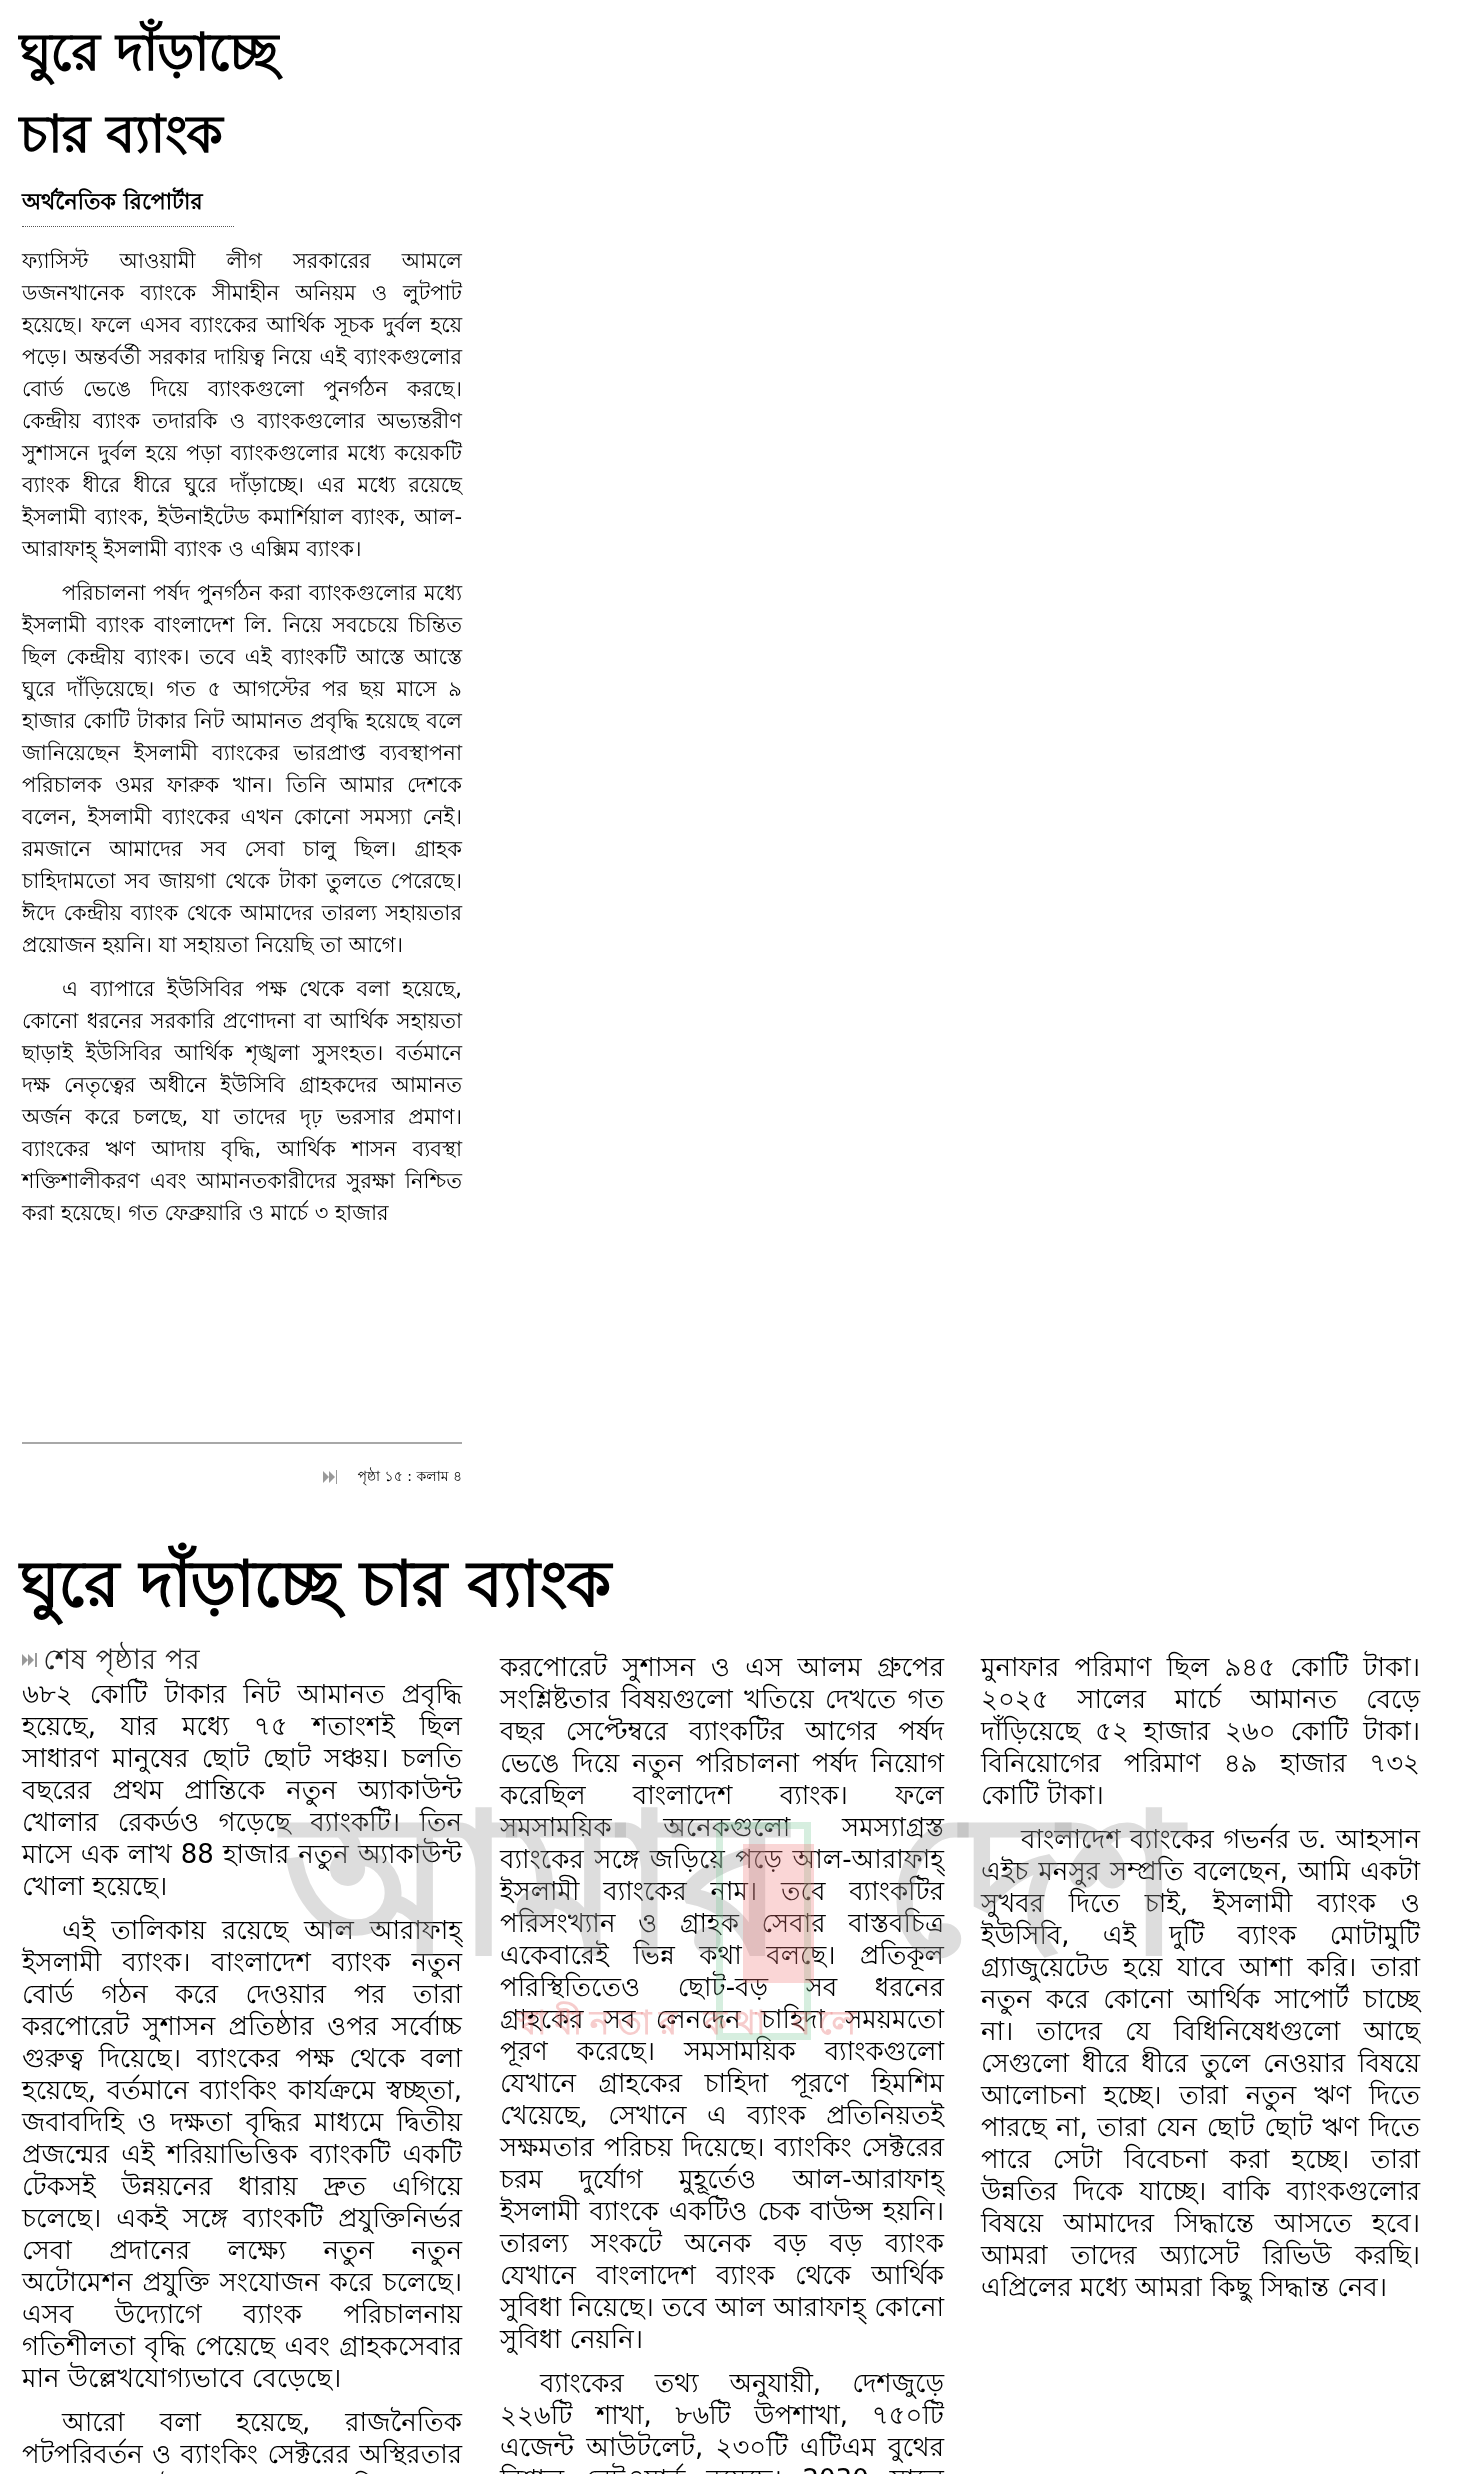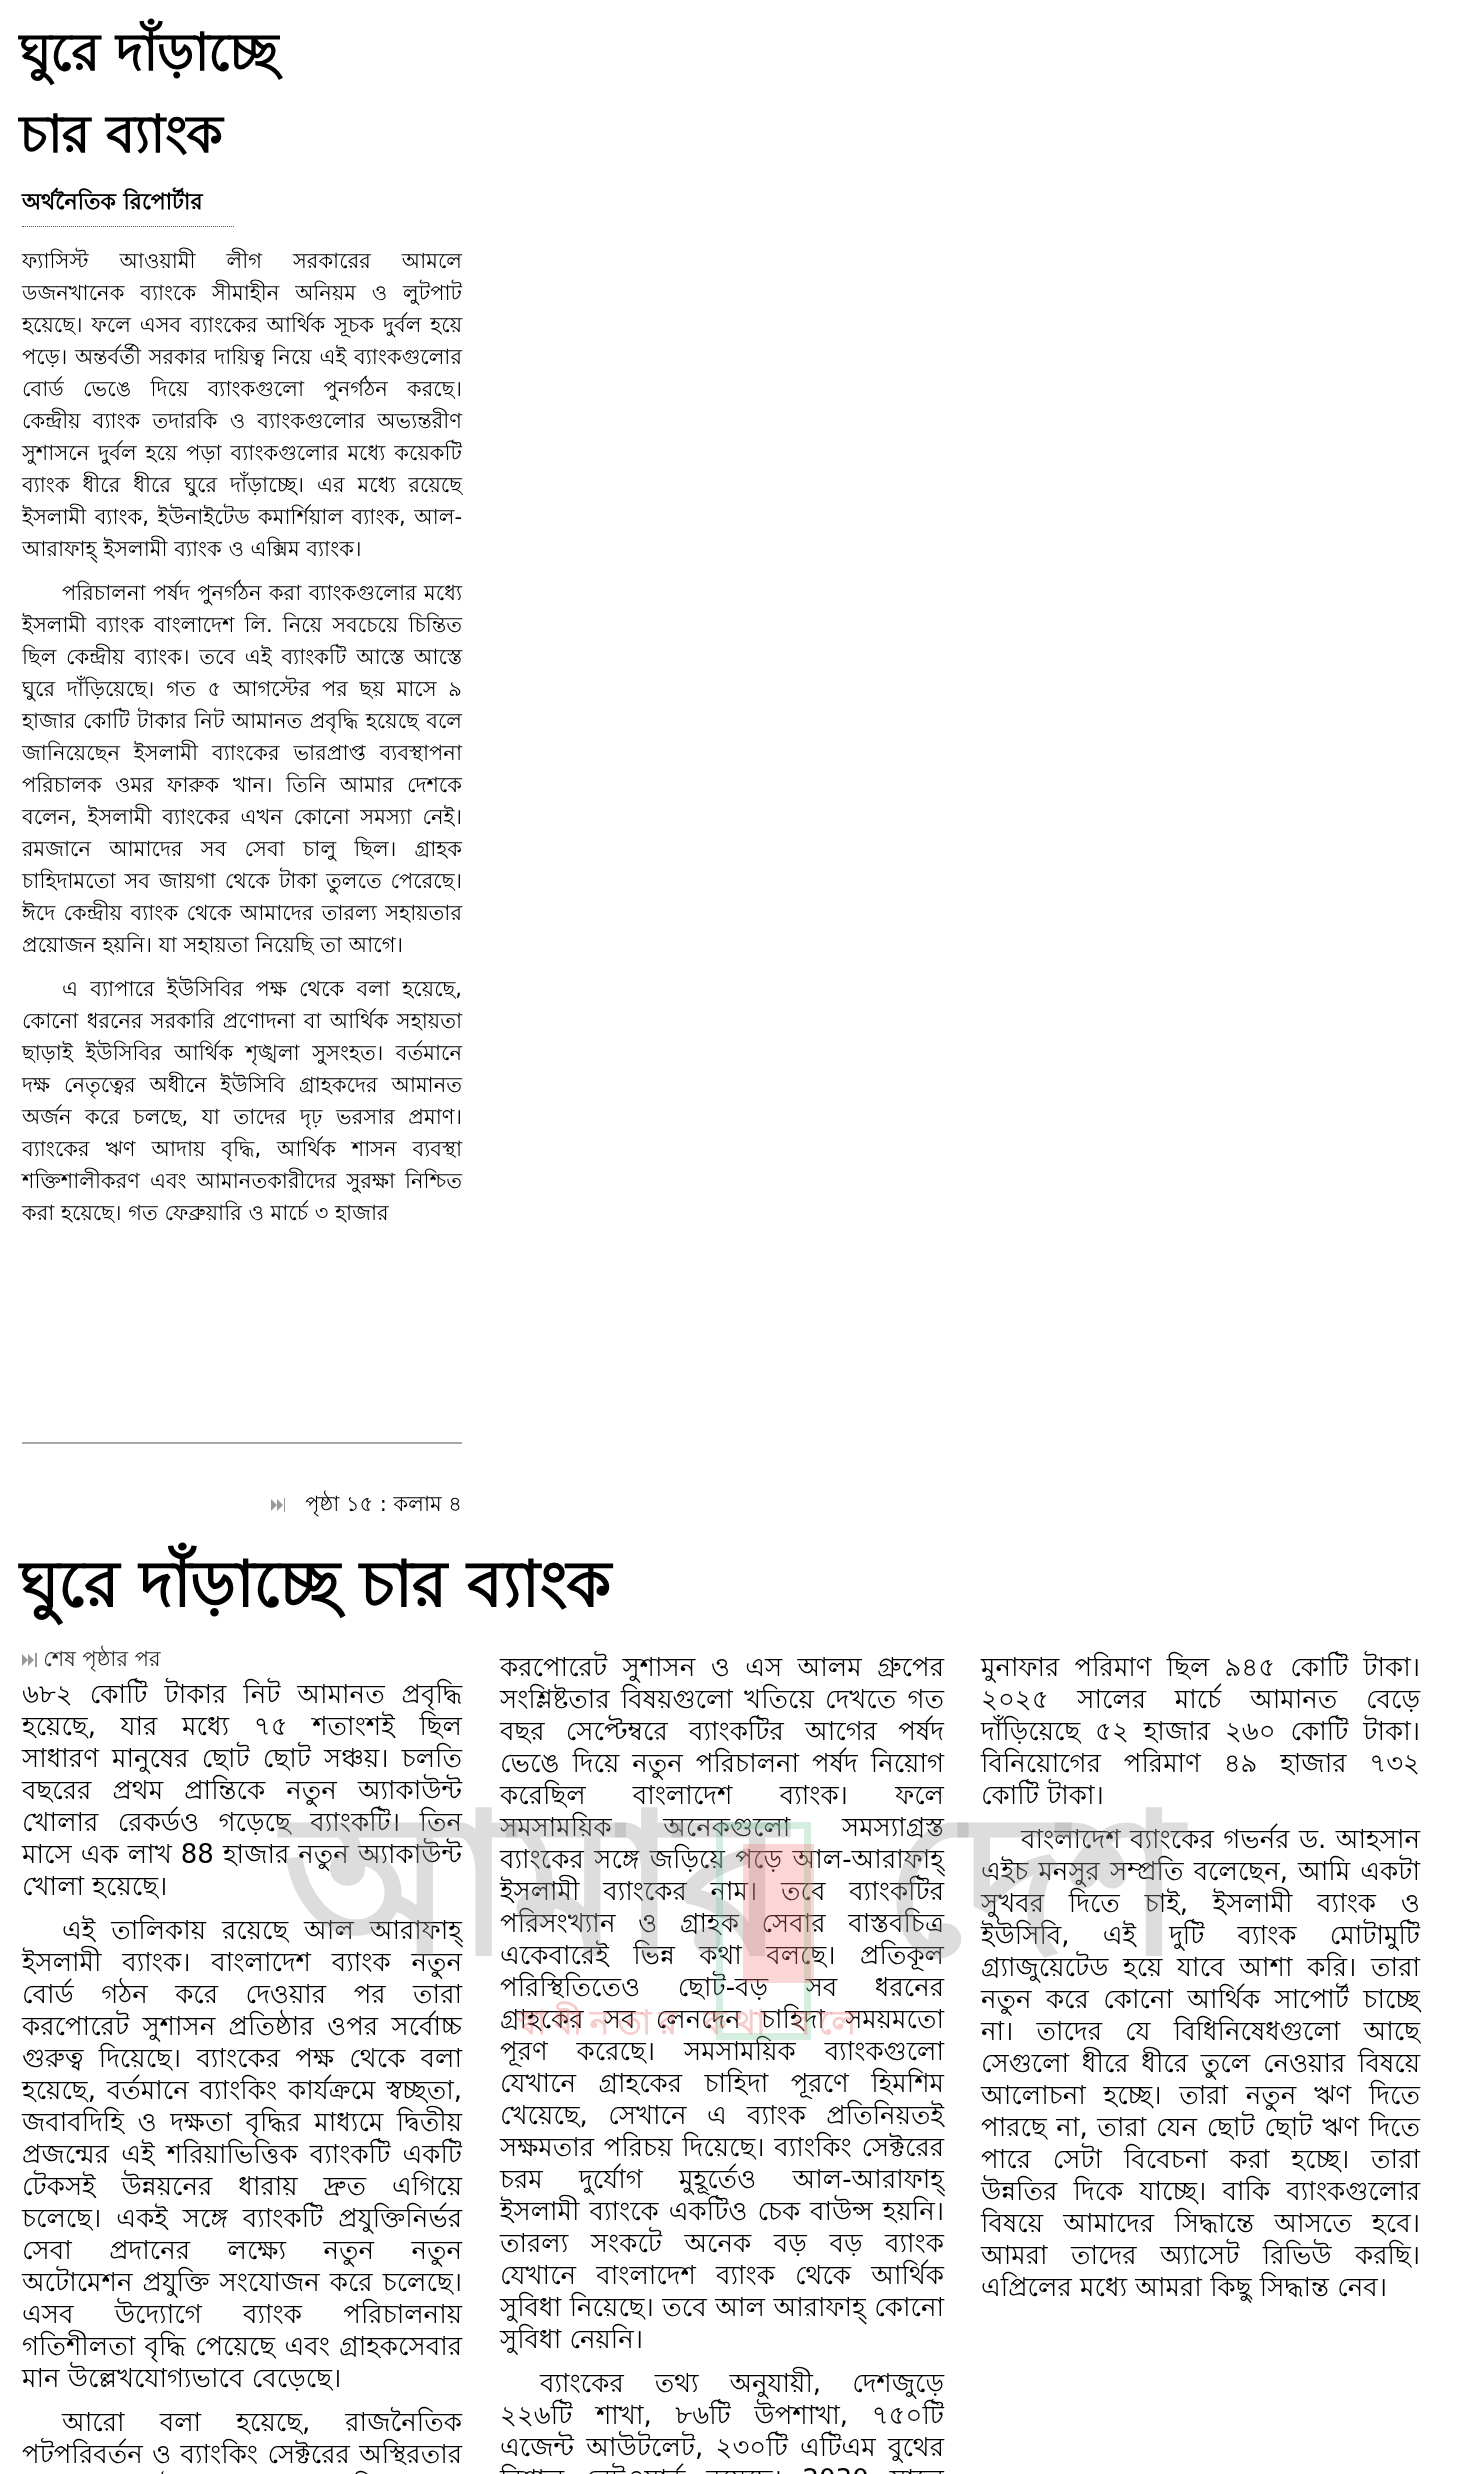--- a/index.html
+++ b/index.html
@@ -24,38 +24,38 @@
     }
     .col1 {
       left: 22px; top: 245px; width: 440px;
       font-size: 21px; line-height: 32px; text-align: justify; text-align-last: left;
     }
     .col1 p, .cont p { margin: 0; }
     .col1 p.indent, .cont p.indent { text-indent: 40px; margin-top: 12px; }
     .rule1 { left: 22px; top: 1442px; width: 440px; height: 2.2px; background: #a8a8a8; }
     .jump {
       left: 245px; top: 1460px; width: 217px; text-align: right;
-      font-size: 21px; line-height: 33px;
-      display: flex; justify-content: flex-end; align-items: center; gap: 20px; margin-top: 28px;
+      font-size: 14px; line-height: 33px;
+      display: flex; justify-content: flex-end; align-items: center; gap: 20px;
     }
     .arrows { display: inline-flex; align-items: center; gap: 0; }
     .tri {
       width: 0; height: 0;
       border-top: 6.5px solid transparent; border-bottom: 6.5px solid transparent;
       border-left: 6.5px solid #9a9a9a;
     }
     .bar { width: 1.6px; height: 14px; background: #9a9a9a; margin-left: 1.1px; }
 
     
     .hl2 {
       left: 20px; top: 1546px; font-weight: bold; font-size: 64px; line-height: 76px;
       letter-spacing: -1.1px; white-space: nowrap;
     }
     .cont-head {
-      left: 22px; top: 1647px; font-size: 21px; line-height: 25px;
+      left: 22px; top: 1647px; font-size: 28px; line-height: 25px;
       display: flex; align-items: center; gap: 6.5px; color: #222;
     }
     .cont {
       top: 1651px; width: 440px;
       font-size: 26px; line-height: 32px; text-align: justify; text-align-last: left;
     }
     .cont.c1 { left: 22px; top: 1678px; }
     .cont.c2 { left: 500px; width: 444px; }
     .cont.c3 { left: 981px; width: 439px; }
 

